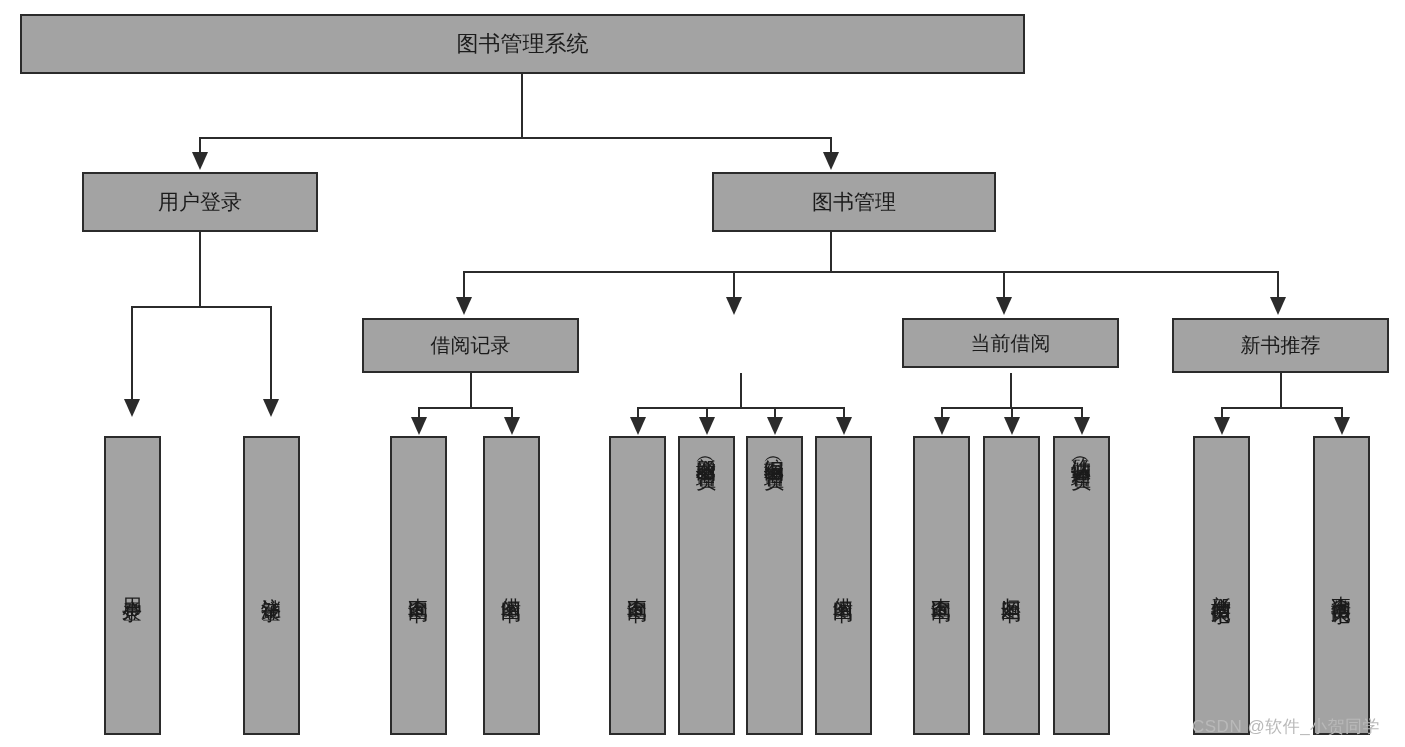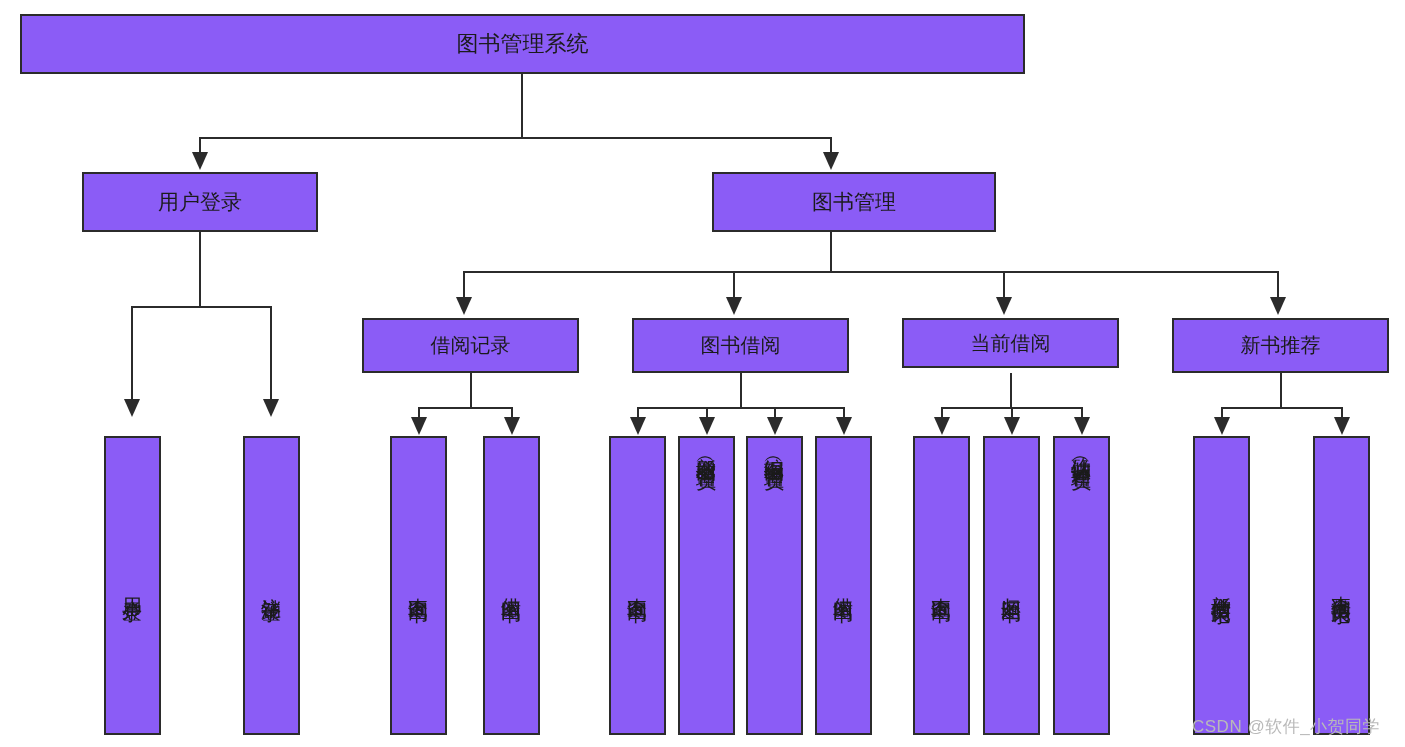--- a/index.html
+++ b/index.html
@@ -14,21 +14,21 @@
     position: relative;
     width: 1405px;
     height: 747px;
     background: #ffffff;
     overflow: hidden;
   }
   .node {
     position: absolute;
     box-sizing: border-box;
     border: 2px solid #2b2b2b;
-    background: #8b5cf6;
+    background: #a3a3a3;
     display: flex;
     align-items: center;
     justify-content: center;
     color: #1b1b1b;
   }
   .node-root {
     font-size: 22px;
   }
   .node-l2 {
     font-size: 21px;
@@ -155,23 +155,20 @@
   <div class="node node-l2" style="left:82px; top:172px; width:236px; height:60px;">
     <span>用户登录</span>
   </div>
   <div class="node node-l2" style="left:712px; top:172px; width:284px; height:60px;">
     <span>图书管理</span>
   </div>
 
   <div class="node node-l3" style="left:362px; top:318px; width:217px; height:55px;">
     <span>借阅记录</span>
   </div>
-  <div class="node node-l3" style="left:632px; top:318px; width:217px; height:55px;">
-    <span>图书借阅</span>
-  </div>
   <div class="node node-l3" style="left:902px; top:318px; width:217px; height:50px;">
     <span>当前借阅</span>
   </div>
   <div class="node node-l3" style="left:1172px; top:318px; width:217px; height:55px;">
     <span>新书推荐</span>
   </div>
 
   <div class="node node-leaf center" style="left:104px; top:436px; width:57px; height:299px;">
     <span class="vtext">用户登录</span>
   </div>

